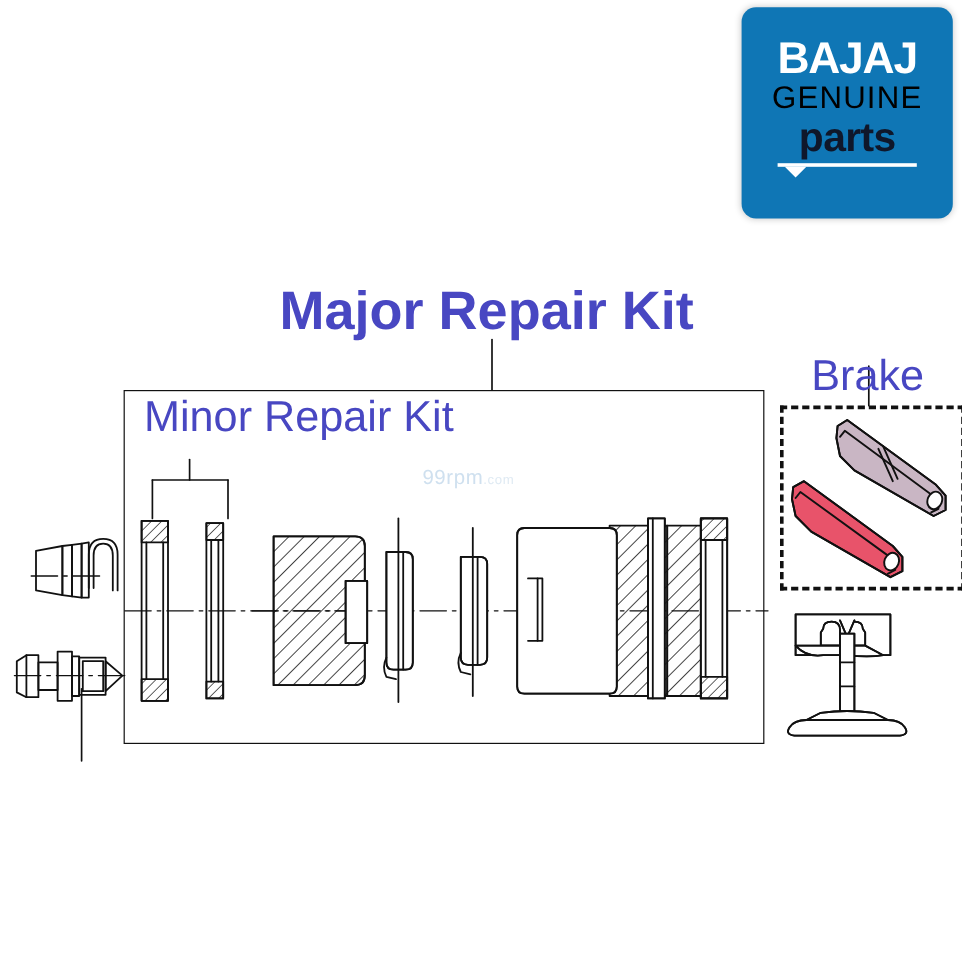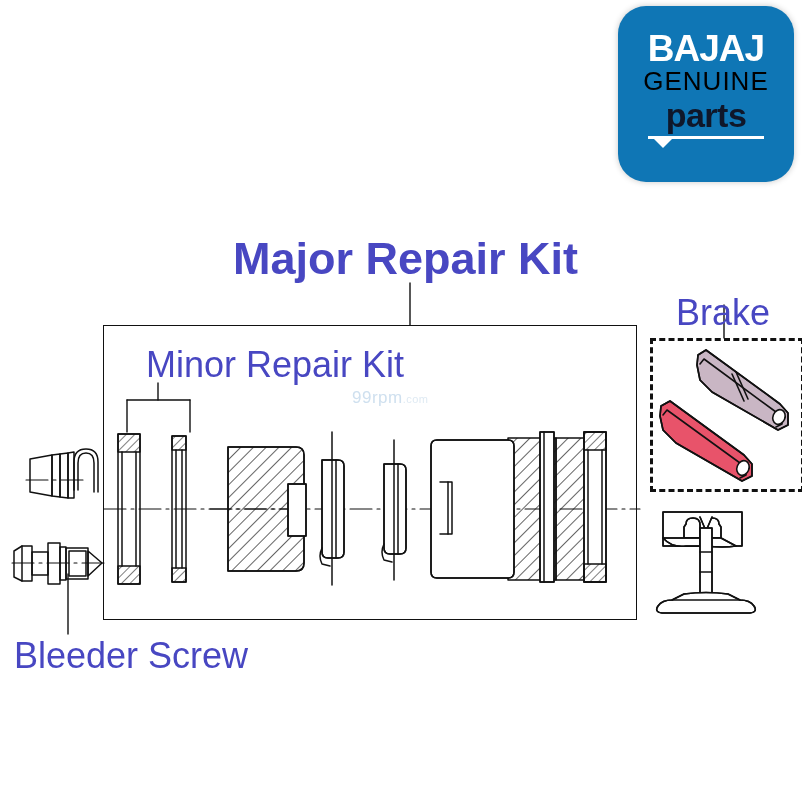--- a/index.html
+++ b/index.html
@@ -4,21 +4,21 @@
 <style>
   html,body{margin:0;padding:0;background:#ffffff;}
   body{width:802px;height:802px;position:relative;overflow:hidden;
        font-family:"Liberation Sans","DejaVu Sans",sans-serif;}
 
   #stage{position:absolute;left:0;top:0;width:802px;height:802px;background:#fff;}
 
   
   .logo-box{
     position:absolute; left:618px; top:6px; width:176px; height:176px;
-    background:#0f76b5; border-radius:28px;
+    background:#0f76b5; border-radius:12px;
     box-shadow:0 0 6px rgba(0,0,0,.22);
     overflow:hidden;
   }
   .logo-inner{position:absolute;left:0;top:0;width:176px;height:176px;}
   .logo-bajaj{
     position:absolute; left:0; top:24px; width:176px; text-align:center;
     color:#ffffff; font-size:37px; font-weight:bold; letter-spacing:-1px;
     font-family:"Liberation Sans",sans-serif; line-height:1;
   }
   .logo-genuine{
@@ -33,21 +33,21 @@
   }
   .logo-rule{position:absolute;left:30px;top:130px;width:116px;height:3px;background:#fff;}
   .logo-tick{position:absolute;left:36px;top:133px;width:0;height:0;
      border-left:9px solid transparent;border-right:9px solid transparent;
      border-top:9px solid #ffffff;}
 
   
   .lbl{position:absolute;color:#4847c2;font-family:"Liberation Sans",sans-serif;
        font-weight:normal;white-space:pre;line-height:1.04;}
   #lbl-major   {left:233px; top:236px; font-size:45px;font-weight:bold;}
-  #lbl-minor   {left:120px; top:346px; font-size:36px;margin-left:26px;}
+  #lbl-minor   {left:120px; top:328px; font-size:36px;}
   #lbl-bleeder {left:14px;  top:637px; font-size:36px;}
   #lbl-brake   {left:676px; top:219px; font-size:36px; width:112px;}
 
   .watermark{position:absolute;left:352px;top:388px;font-size:17px;
      color:#cfe0ef;font-family:"Liberation Sans",sans-serif;letter-spacing:.5px;}
   .watermark .dom{font-size:11px;color:#dfeaf3;}
 
   
   #main-box{position:absolute;left:103px;top:325px;width:532px;height:293px;
      border:1.6px solid #111;background:transparent;}
@@ -236,18 +236,17 @@
 
     </g>
   </svg>
 
   <div class="watermark">
     <span>99rpm</span><span class="dom">.com</span>
   </div>
 
   <div class="lbl" id="lbl-major">Major Repair Kit</div>
   <div class="lbl" id="lbl-minor">Minor Repair Kit</div>
-  <div class="lbl" id="lbl-bleeder">Bleeder Screw</div>
   <div class="lbl" id="lbl-brake">
     <div>Brake</div>
   </div>
 
 </div>
 
 </body></html>

